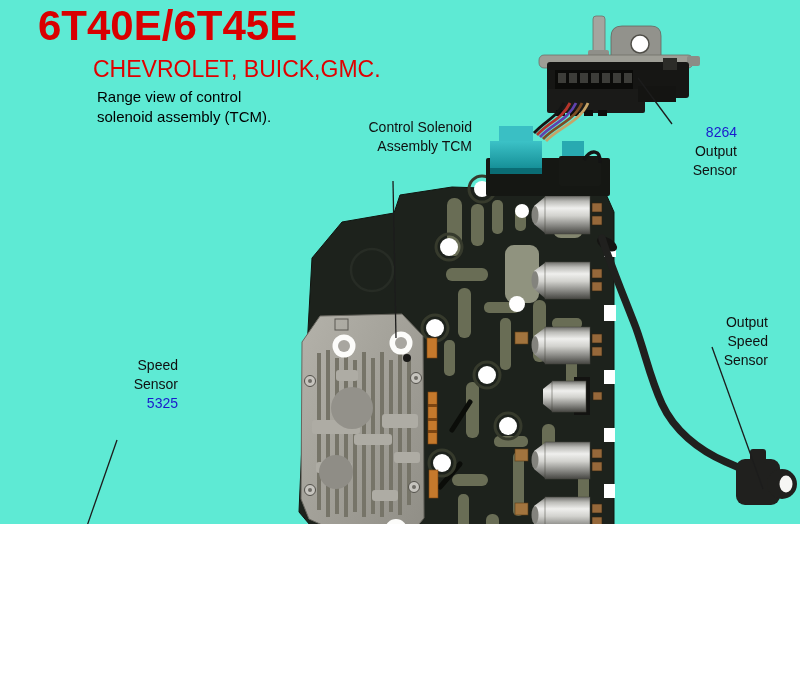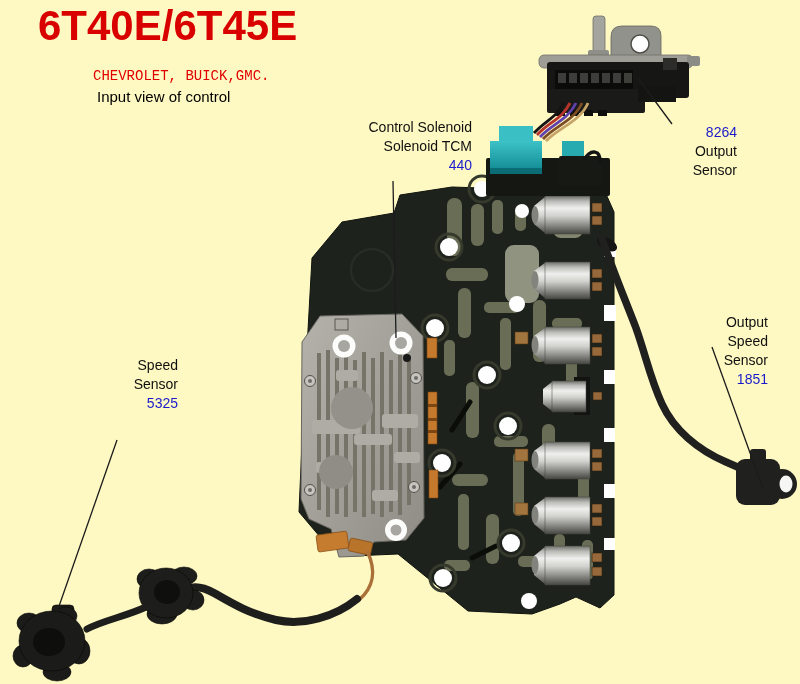--- a/index.html
+++ b/index.html
@@ -1,27 +1,27 @@
 <!DOCTYPE html>
 <html><head>
 <meta charset="utf-8">
 <style>
   html,body { margin:0; padding:0; background:#ffffff; }
   .stage {
-    position:relative; width:800px; height:684px; background:#fef9c3;
+    position:relative; width:800px; height:524px; background:#5eead4;
     font-family:"Liberation Sans", sans-serif; overflow:hidden;
   }
   .stage svg { position:absolute; left:0; top:0; }
   .title {
     position:absolute; left:38px; top:2px; margin:0;
     font-size:42px; font-weight:bold; color:#d90000; white-space:nowrap;
   }
   .subtitle {
-    position:absolute; left:93px; top:68px;
-    font-size:14px; color:#e00000; white-space:nowrap;font-family:Liberation Mono, monospace;
+    position:absolute; left:93px; top:56px;
+    font-size:23px; color:#e00000; white-space:nowrap;
   }
   .desc {
     position:absolute; left:97px; top:87px;
     font-size:15px; line-height:20px; color:#000000;
   }
   .callout {
     position:absolute; text-align:right;
     font-size:14px; line-height:19px; color:#101010;
   }
   .callout .pn { color:#1a1acc; }
@@ -343,40 +343,39 @@
       <line x1="393" y1="181" x2="396" y2="338"></line>
       <line x1="672" y1="124" x2="638" y2="78"></line>
       <line x1="712" y1="347" x2="763" y2="489"></line>
       <line x1="117" y1="440" x2="57" y2="612"></line>
     </g>
   </svg>
 
   <h1 class="title">6T40E/6T45E</h1>
   <div class="subtitle">CHEVROLET, BUICK,GMC.</div>
   <div class="desc">
-    <span>Input view of control</span><br>
+    <span>Range view of control</span><br>
+    <span>solenoid assembly (TCM).</span>
   </div>
 
   <div class="callout" id="callout-control">
     <div>Control Solenoid</div>
-    <div>Solenoid TCM</div>
-    <div class="pn">440</div>
+    <div>Assembly TCM</div>
   </div>
 
   <div class="callout" id="callout-range">
     <div class="pn">8264</div>
     <div>Output</div>
     <div>Sensor</div>
   </div>
 
   <div class="callout" id="callout-output">
     <div>Output</div>
     <div>Speed</div>
     <div>Sensor</div>
-    <div class="pn">1851</div>
   </div>
 
   <div class="callout" id="callout-input">
     <div>Speed</div>
     <div>Sensor</div>
     <div class="pn">5325</div>
   </div>
 
 </div>
 

